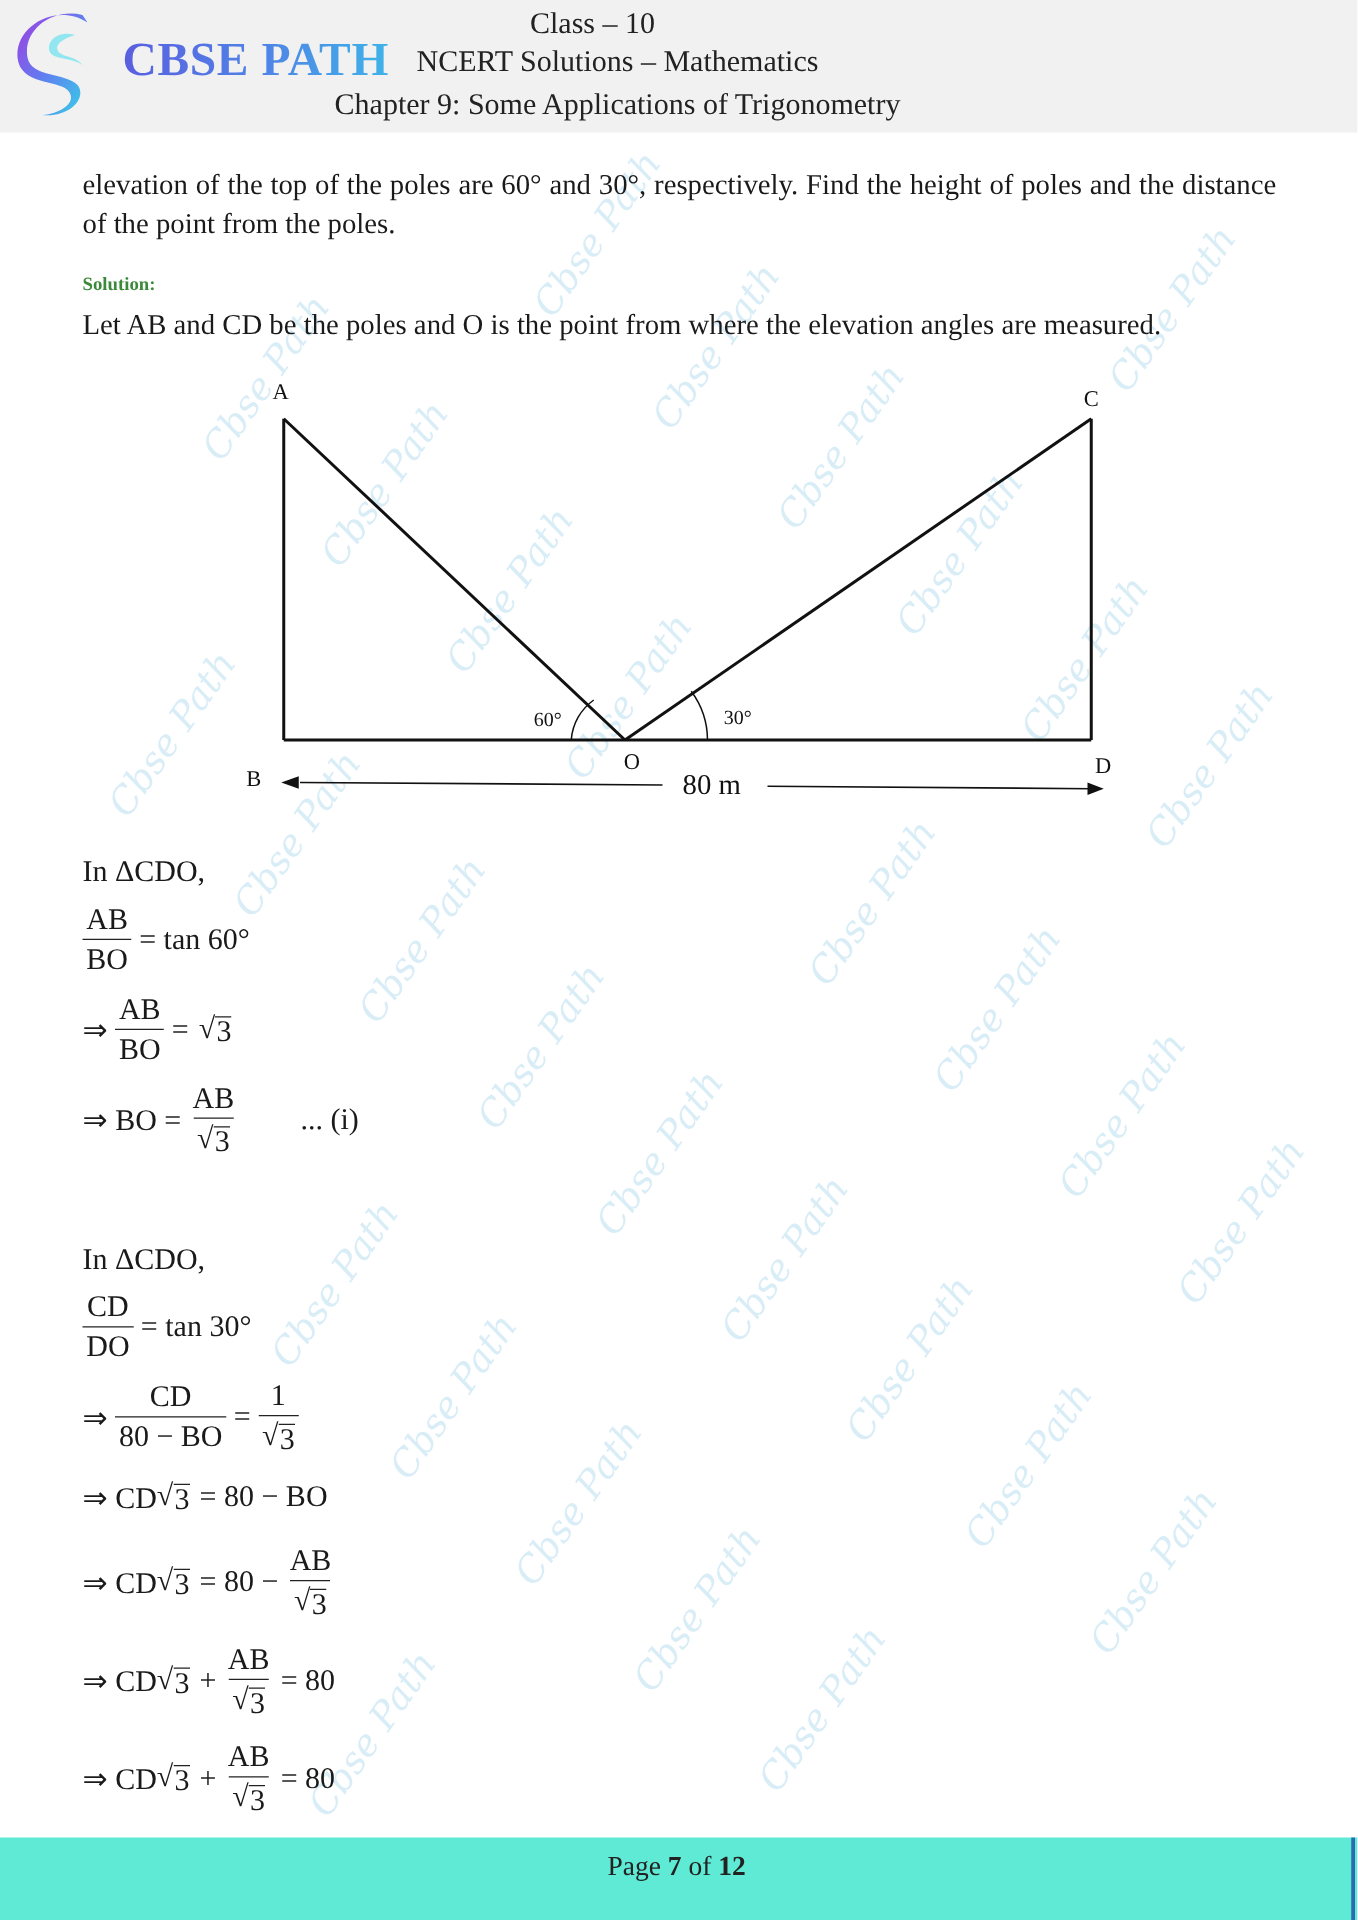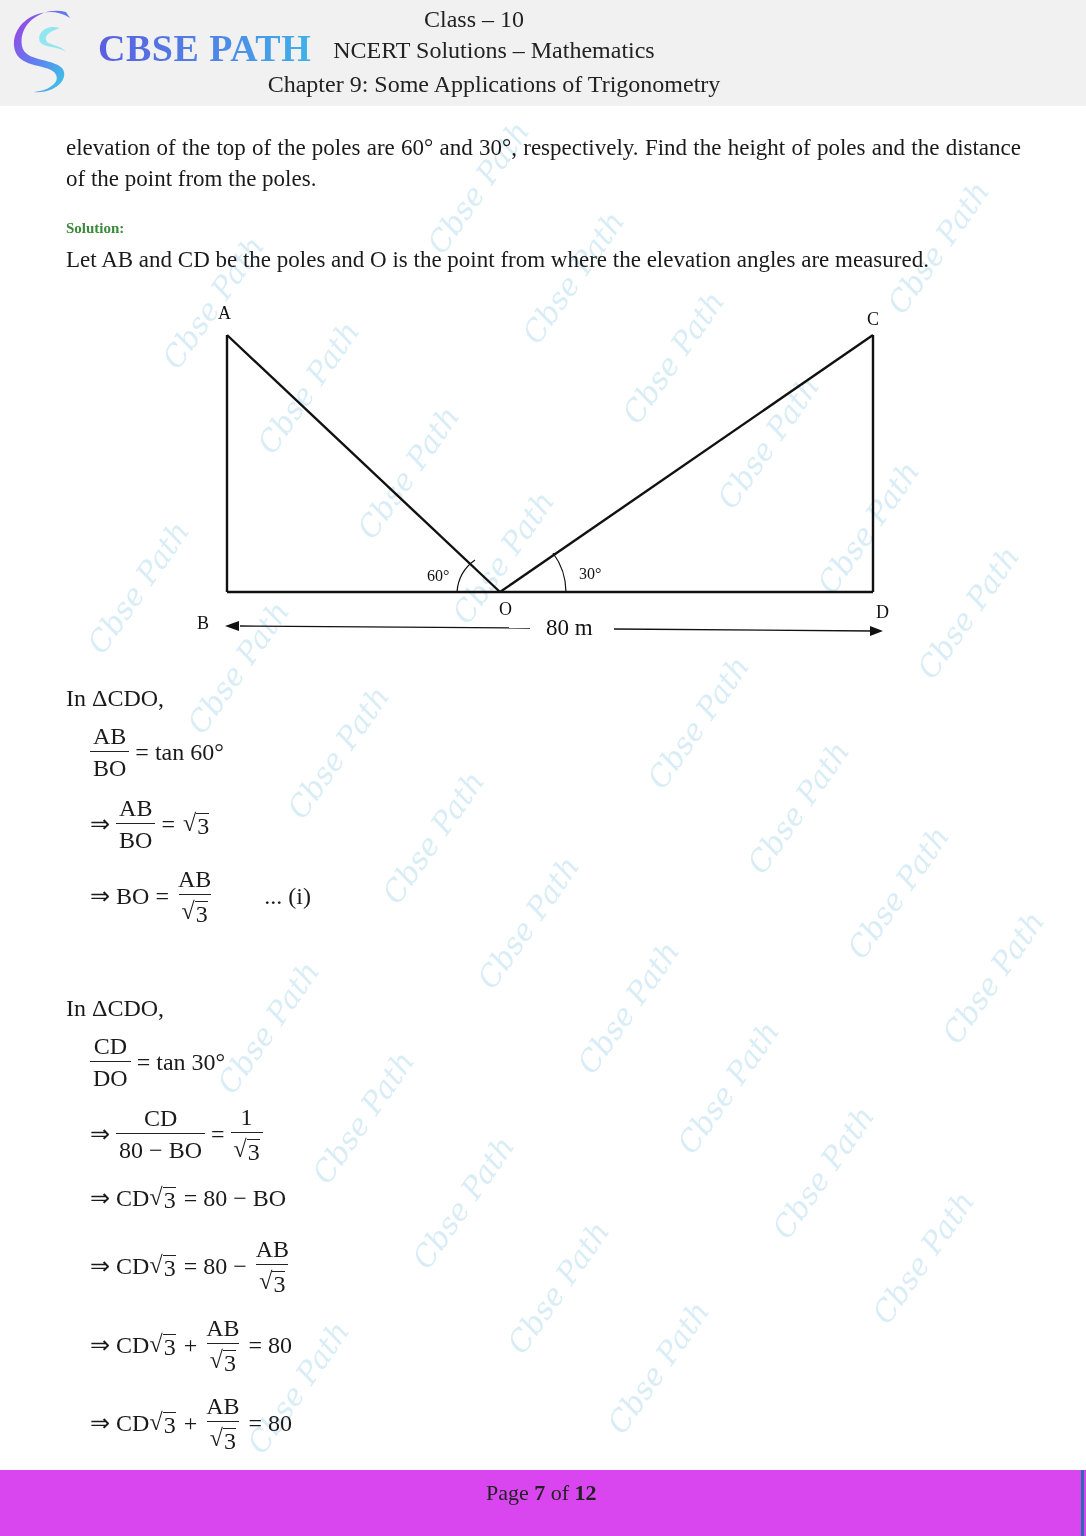--- a/index.html
+++ b/index.html
@@ -16,30 +16,30 @@
   .hdr-subj { top:37px; }
   .hdr-chap { top:71px; }
 
   .content { position:absolute; left:66px; top:132px; width:955px; }
   .para { font-size:23px; line-height:31px; text-align:justify; text-align-last:left; margin:0; }
   .solution { color:#3a8a3a; font-weight:bold; font-size:15px; margin-top:18px; line-height:32px; }
 
   .diagram { position:absolute; left:190px; top:295px; width:710px; height:360px; }
 
   .math { position:absolute; left:66px; font-family:"Liberation Serif", serif; font-size:24px; color:#1a1a1a; }
-  .row { display:flex; align-items:center; white-space:nowrap; height:72px;margin-left:24px; }
+  .row { display:flex; align-items:center; white-space:nowrap; height:72px; }
   .frac { display:inline-flex; flex-direction:column; align-items:center; margin:0 6px; line-height:1.1; }
   .frac .num { padding:0 3px 2px; }
   .frac .den { border-top:1.6px solid #222; padding:3px 3px 0; }
   .sp { display:inline-block; width:8px; }
   .sqrt { display:inline-flex; align-items:flex-start; }
   .sqrt .rad { font-size:24px; }
   .sqrt .arg { border-top:1.4px solid #222; padding-left:1px; margin-top:3px; line-height:1; }
 
-  .footer { position:absolute; left:0; top:1470px; width:1086px; height:66px; background:#d946ef; }
+  .footer { position:absolute; left:0; top:1470px; width:1086px; height:66px; background:#5eead4; }
   .page-num { position:absolute; left:486px; top:10px; font-size:22px; color:#222; }
   .page-num b { font-weight:bold; }
   .edge-bar { position:absolute; right:2px; top:1470px; width:3px; height:66px; background:#2b6cb0; }
 
   .wm { position:absolute; font-family:"DejaVu Serif", serif; font-style:italic; font-size:30px;
         color:rgba(120,190,225,0.28); transform:rotate(-55deg); transform-origin:left top; white-space:nowrap;
         pointer-events:none; }
 </style>
 </head>
 <body>

